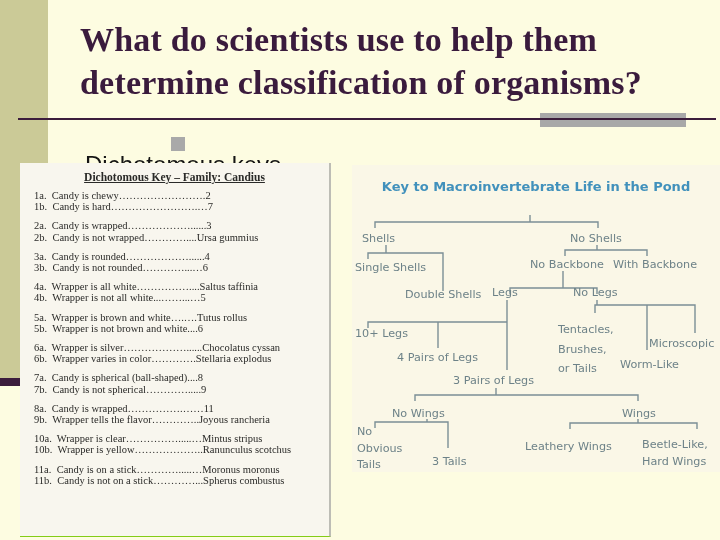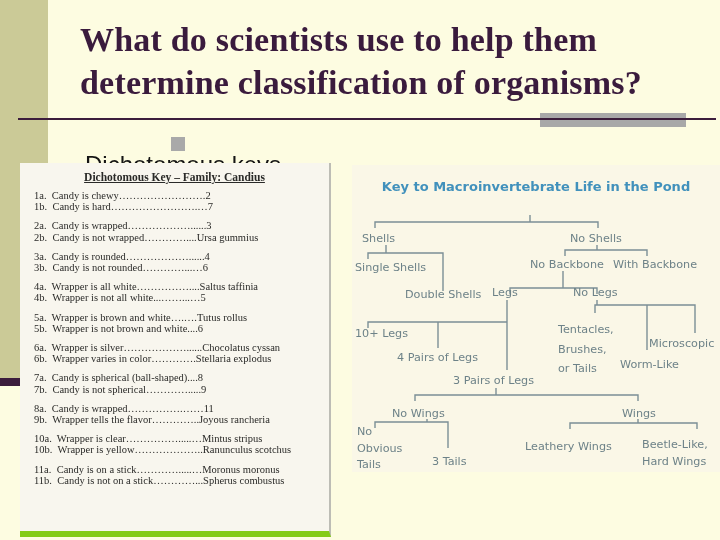--- a/index.html
+++ b/index.html
@@ -18,21 +18,21 @@
   }
   .title-accent-bar{position:absolute; left:540px; top:113px; width:146px; height:14px; background:#a8a8a8;}
   .title-underline{position:absolute; left:18px; top:118px; width:698px; height:2px; background:#3c1d3c;}
   
   .bullet-item{position:absolute; left:85px; top:136px; display:flex; align-items:center;flex-direction:column;}
   .bullet-square{width:14px; height:14px; background:#a9a9a9; margin-right:10px; margin-top:1px;}
   .bullet-label{font-size:24px; color:#141414;}
   
   .doc{
     position:absolute; left:20px; top:163px; width:311px; height:374px;
-    background:#f8f6ee; border-right:2px solid #bdbdb5; border-bottom:6px solid #84cc16;
+    background:#f8f6ee; border-right:2px solid #bdbdb5; border-bottom:1px solid #84cc16;
     box-sizing:border-box; padding:8px 6px 0 14px;
     font-family:"Liberation Serif", serif; color:#2a2a28; overflow:hidden;
   }
   .doc-heading{
     text-align:center; font-weight:bold; text-decoration:underline;
     font-size:11.5px; margin-bottom:7px; padding-right:8px;
   }
   .doc-line{font-size:10.5px; line-height:11.2px; white-space:pre;}
   .doc-lines > .doc-line:nth-child(odd):not(:first-child){margin-top:8px;}
   

